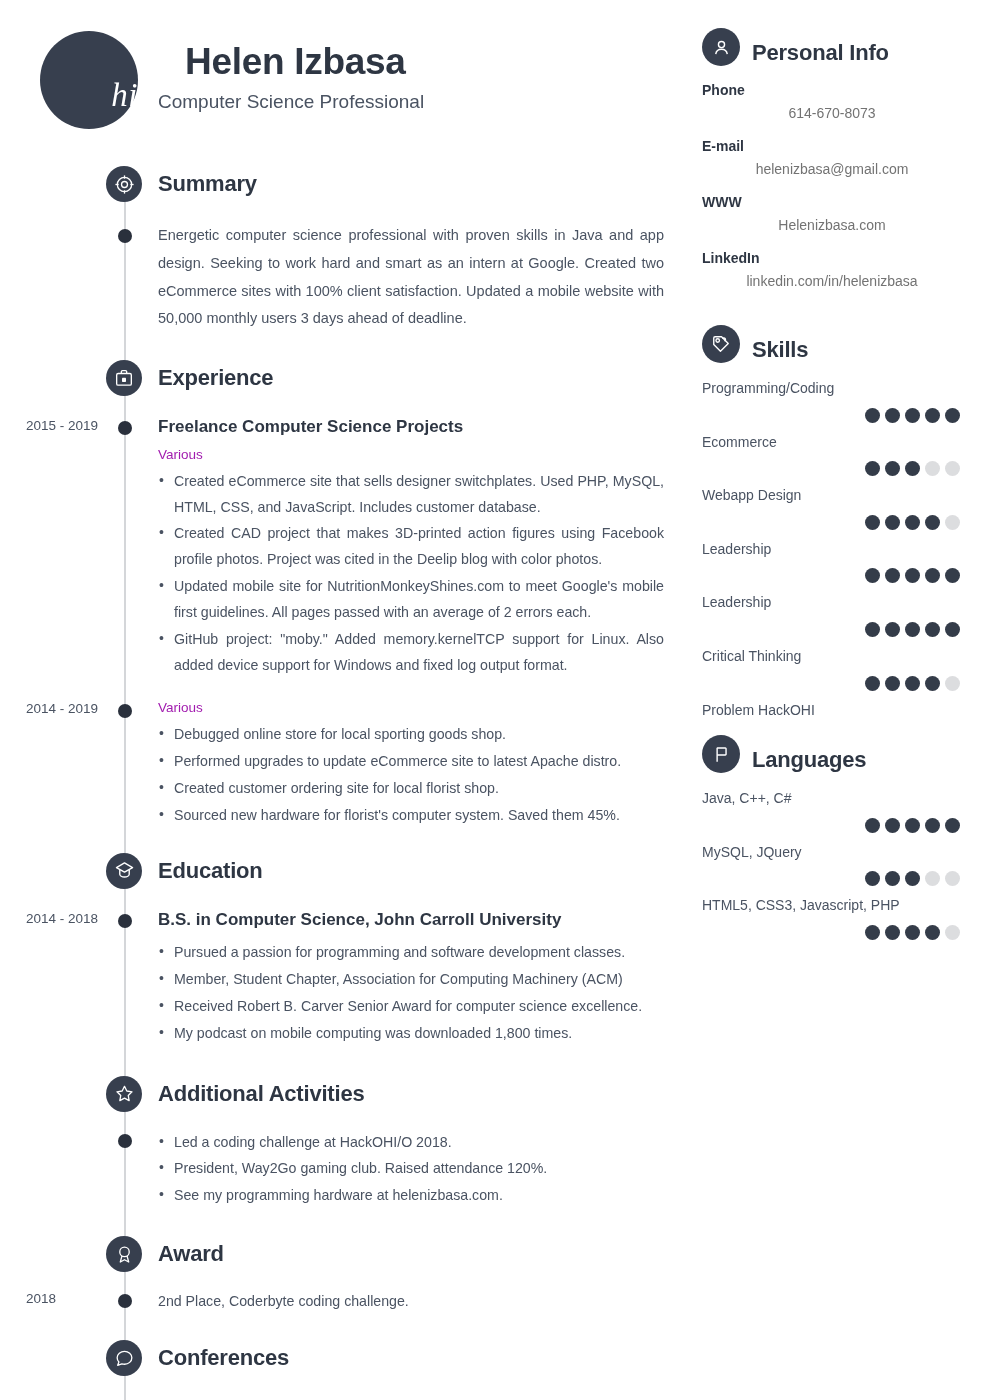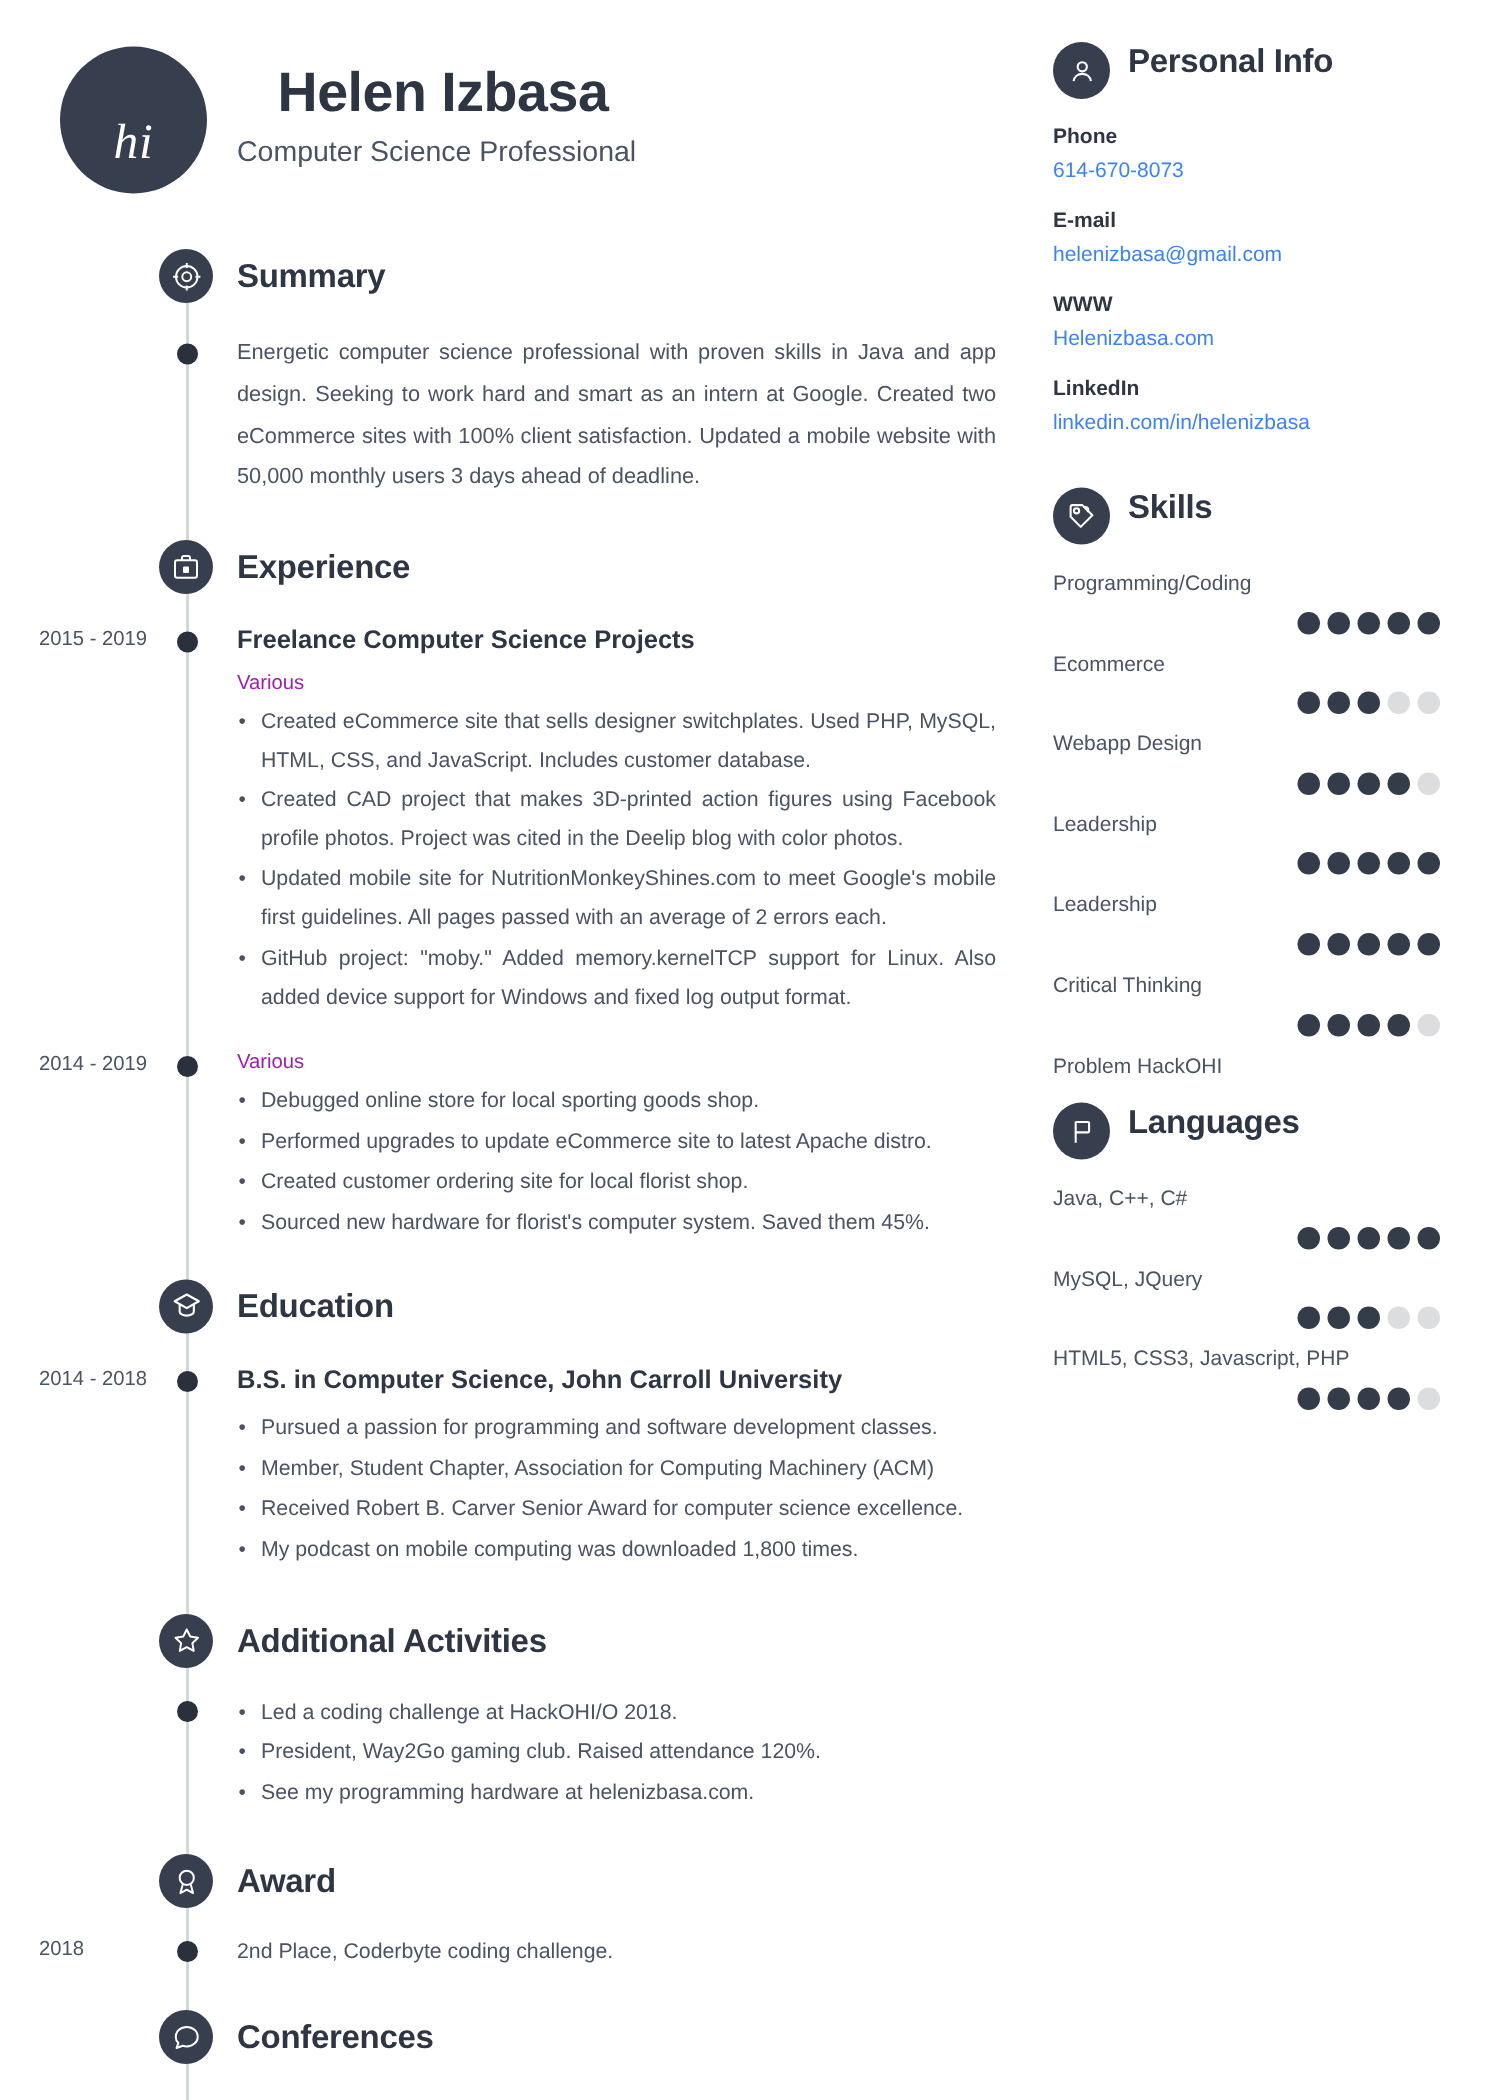--- a/index.html
+++ b/index.html
@@ -37,21 +37,21 @@
     width: 98px; height: 98px;
     border-radius: 50%;
     background: #373f4e;
     flex: 0 0 98px;
     position: relative;
   }
   .avatar-initials {
     position: absolute;
     left: 0; right: 0;
     bottom: 17px;
-    text-align: center;
+    text-align: right;
     color: #ffffff;
     font-family: "Liberation Serif", serif;
     font-style: italic;
     font-size: 33px;
     line-height: 1;
     letter-spacing: .5px;
   }
   .header-text { margin-left: 20px; padding-bottom: 6px; }
   .full-name {
     font-size: 37px;
@@ -176,21 +176,21 @@
   
   .side-col {
     position: absolute;
     left: 690px; top: 0;
     width: 300px;
     height: 1400px;
     padding: 28px 28px 0 12px;
   }
   .side-head {
     display: flex;
-    align-items: flex-start;
+    align-items: flex-end;
     gap: 12px;
   }
   .side-icon {
     width: 38px; height: 38px;
     border-radius: 50%;
     background: #373f4e;
     display: flex;
     align-items: center;
     justify-content: center;
     flex: 0 0 38px;
@@ -204,23 +204,24 @@
   .info-list { margin-top: 16px; }
   .info-label {
     font-size: 14px;
     font-weight: bold;
     color: #2e3643;
     margin-top: 17px;
   }
   .info-label.first { margin-top: 0; }
   .info-value {
     font-size: 14px;
-    color: #3b82f6;
+    color: #737373;
     margin-top: 7px;
     word-break: break-word;
+    text-align: center;
   }
 
   .rating-list { margin-top: 16px; }
   .rating-row { margin-bottom: 10px; }
   .rating-label {
     font-size: 14px;
     color: #4a5362;
     line-height: 1.4;
   }
   .dots {

